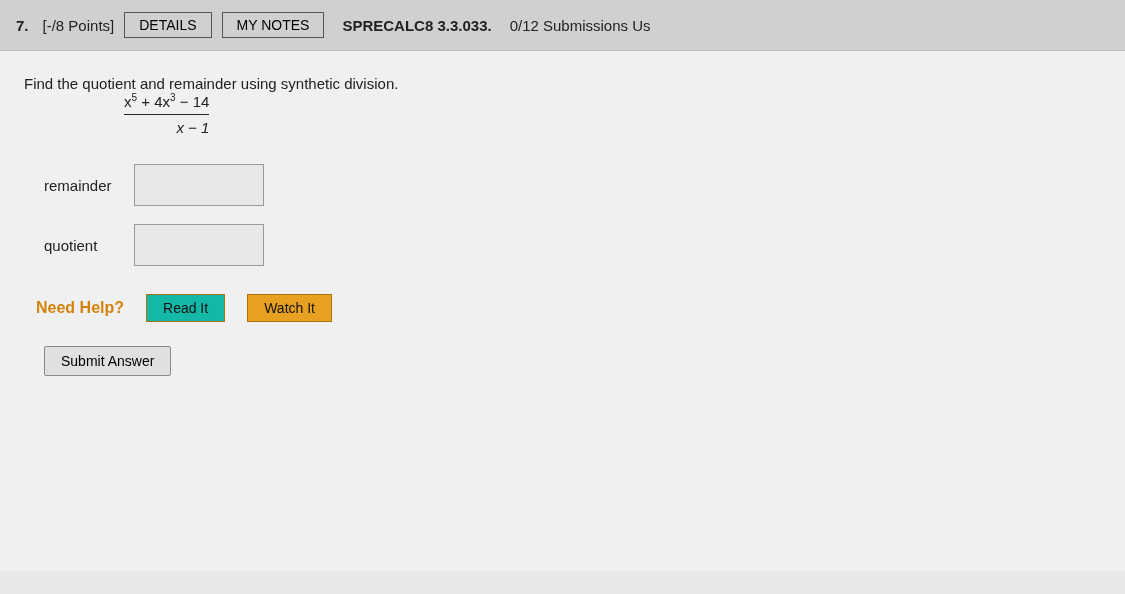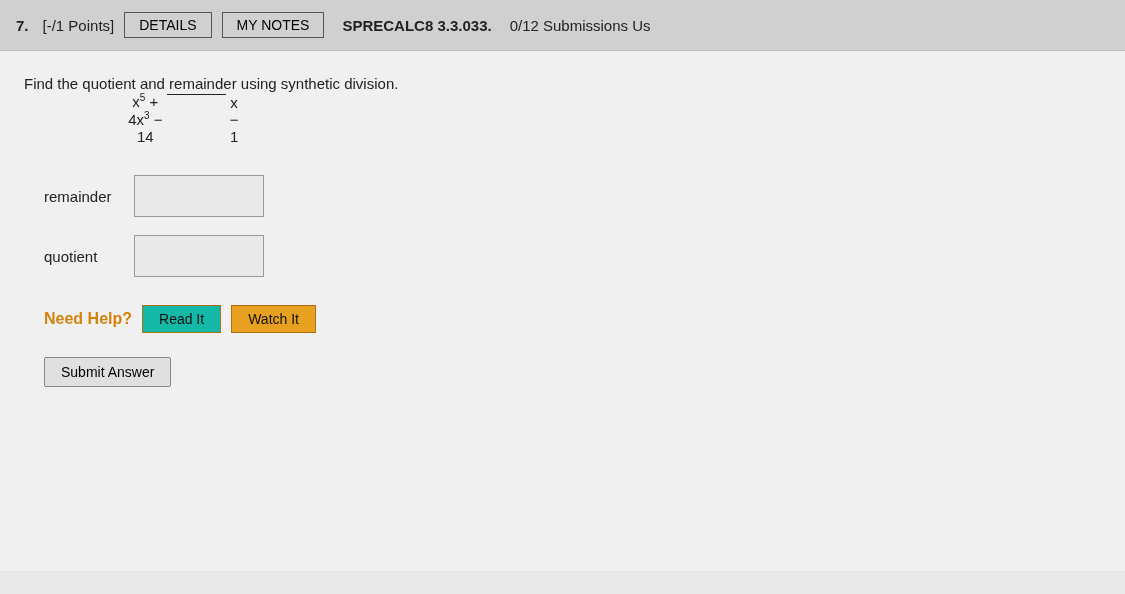--- a/index.html
+++ b/index.html
@@ -60,38 +60,39 @@
 
     .fraction-container {
       margin-left: 100px;
       margin-bottom: 28px;
       display: inline-block;
       text-align: center;
     }
 
     .fraction {
       display: inline-flex;
-      flex-direction: row;
-      align-items: flex-start;
+      flex-direction: column;
+      align-items: flex-end;
     }
 
     .numerator {
       font-size: 15px;
       padding-bottom: 2px;
     }
 
     .fraction-line {
       border-top: 1.5px solid #222;
       width: 100%;
       margin: 2px 0;
     }
 
     .denominator {
       font-size: 15px;
       padding-top: 2px;
+      font-style: italic;
     }
 
     sup {
       font-size: 10px;
       vertical-align: super;
     }
 
     .field-row {
       display: flex;
       align-items: center;
@@ -110,22 +111,22 @@
       height: 42px;
       border: 1.5px solid #999;
       background: #e8e8e8;
       font-size: 15px;
       padding: 4px 8px;
     }
 
     .need-help-row {
       display: flex;
       align-items: center;
-      gap: 10px;
-      margin-left: 20px;
+      gap: 22px;
+      margin-left: 12px;
       margin-top: 28px;
       margin-bottom: 24px;
     }
 
     .need-help-label {
       color: #d4820a;
       font-weight: bold;
       font-size: 16px;
     }
 
@@ -162,21 +163,21 @@
       font-size: 14px;
       cursor: pointer;
       border-radius: 2px;
     }
   </style>
 </head>
 <body>
 
 <div class="header-bar">
   <span class="question-num">7.</span>
-  <span>[-/1 Points]</span>
+  <span>[-/8 Points]</span>
   <button class="btn-outline">DETAILS</button>
   <button class="btn-outline">MY NOTES</button>
   <span class="course-ref">SPRECALC8 3.3.033.</span>
   <span class="submissions">0/12 Submissions Us</span>
 </div>
 
 <div class="main-content">
 
   <p class="problem-instruction">Find the quotient and remainder using synthetic division.</p>
 

